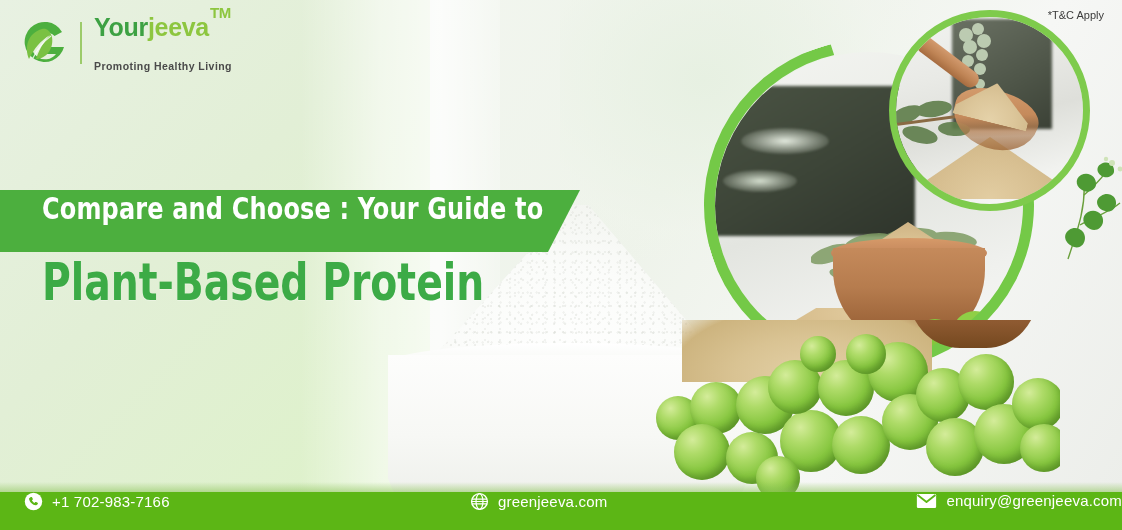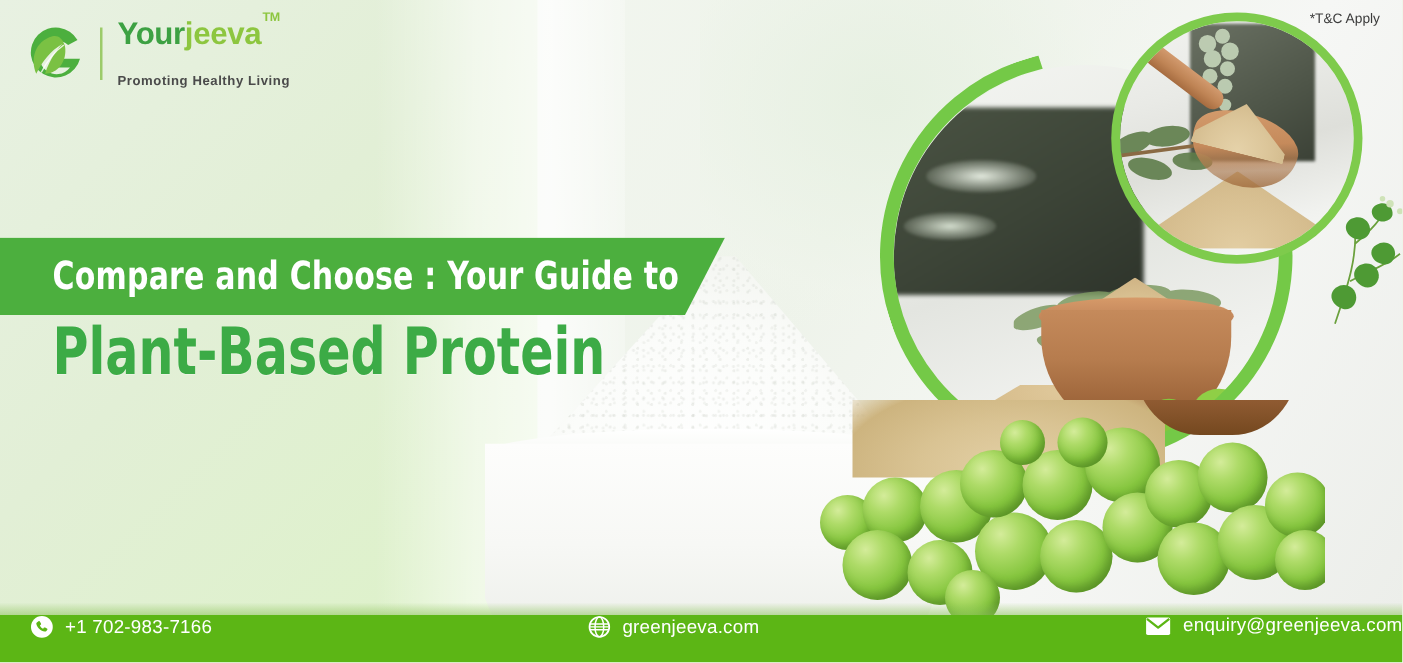--- a/index.html
+++ b/index.html
@@ -211,40 +211,40 @@
     width:2px; height:42px; background:#9ccb6a; margin:0 12px 0 10px; flex:0 0 auto;
   }
   .logo-text { display:flex; flex-direction:column; }
   .logo-name {
     font-size:25px; font-weight:700; letter-spacing:-.3px; line-height:1.05;
     position:relative; white-space:nowrap;
   }
   .logo-name .g1 { color:#3da143; }
   .logo-name .g2 { color:#8dc63f; }
   .logo-tm {
-    font-size:10px; color:#8dc63f; vertical-align:super; font-weight:700;
+    font-size:15px; color:#8dc63f; vertical-align:super; font-weight:700;
     position:relative; top:-9px; left:1px;
   }
   .logo-tagline {
     font-size:10.5px; font-weight:700; color:#4a4a4a; letter-spacing:.45px;
     margin-top:19px;
   }
 
   
   .tc {
     position:absolute; right:18px; top:9px;
     font-size:11px; color:#3b3b3b; font-weight:400;
   }
 
   
   .ribbon {
     position:absolute; left:0; top:190px; width:580px; height:62px;
     background:#4caf3e;
     clip-path:polygon(0 0, 580px 0, 548px 62px, 0 62px);
-    display:flex; align-items:center;
+    display:flex; 
   }
   .ribbon-text {
     color:#ffffff;
     font-family:"Liberation Sans Narrow","DejaVu Sans Condensed","Liberation Sans",sans-serif;
     font-size:31px; font-weight:700; letter-spacing:.2px;
     margin-left:42px;
     transform:scaleX(.86); transform-origin:left center;
     white-space:nowrap;
   }
   .headline2 {

